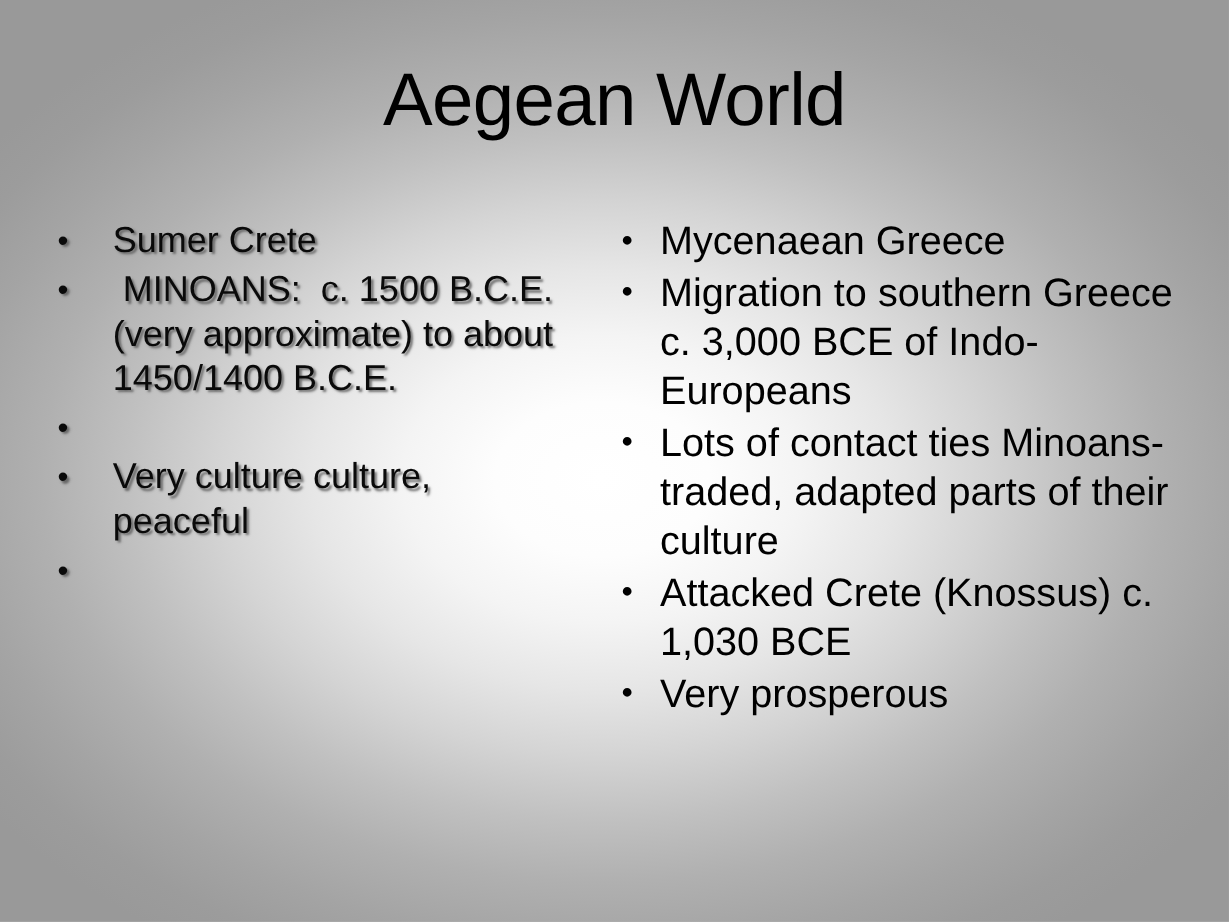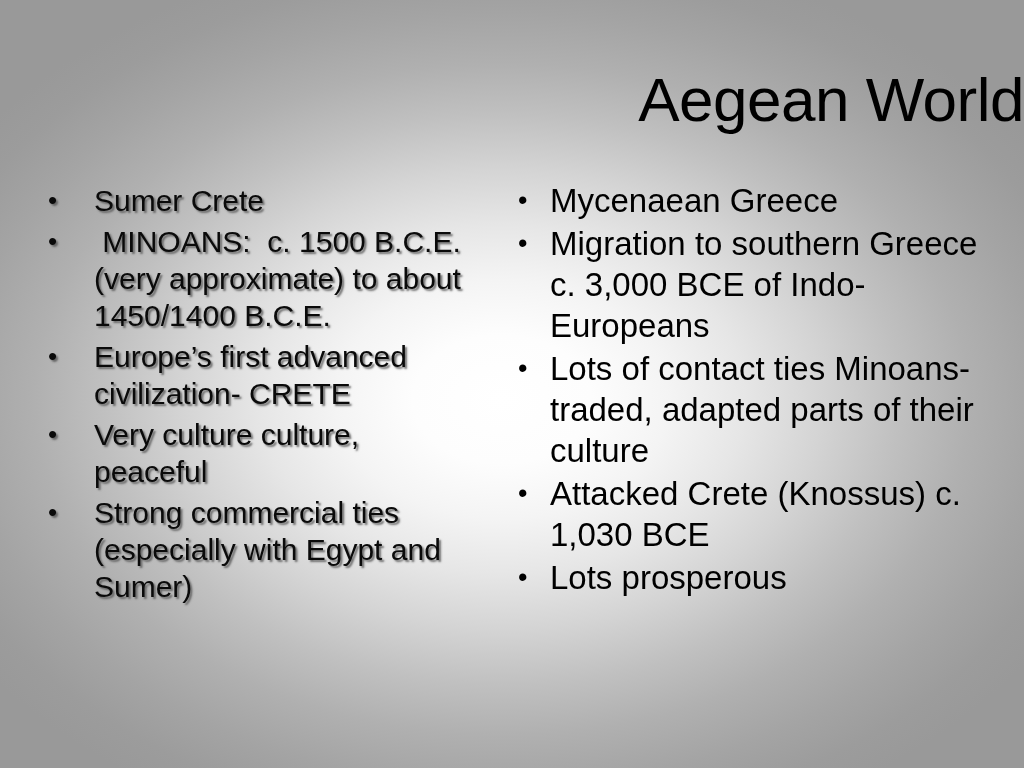--- a/index.html
+++ b/index.html
@@ -30,23 +30,23 @@
         #b0b0b0 73%,
         #a4a4a4 84%,
         #9c9c9c 93%,
         #999999 100%);
     overflow: hidden;
   }
 
   #title {
     position: absolute;
     left: 0;
-    top: 64px;
+    top: 48px;
     width: 1024px;
-    text-align: right;
+    text-align: center;
     font-size: 62px;
     line-height: 72px;
     font-weight: 400;
     color: #000000;
     letter-spacing: -0.5px;
     white-space: nowrap;
   }
 
   .column {
     position: absolute;
@@ -122,31 +122,29 @@
       <span class="bullet-text">Sumer Crete</span>
     </div>
 
     <div class="bullet-item">
       <span class="bullet-marker">•</span>
       <span class="bullet-text"> MINOANS:  c. 1500 B.C.E.  (very approximate) to about 1450/1400 B.C.E.</span>
     </div>
 
     <div class="bullet-item">
       <span class="bullet-marker">•</span>
-      <span class="bullet-text">Europe’s first advanced civilization- CRETE</span>
     </div>
 
     <div class="bullet-item">
       <span class="bullet-marker">•</span>
       <span class="bullet-text">Very culture culture, peaceful</span>
     </div>
 
     <div class="bullet-item">
       <span class="bullet-marker">•</span>
-      <span class="bullet-text">Strong commercial ties (especially with Egypt and Sumer)</span>
     </div>
 
   </div>
 
   <div class="column" id="right-column">
 
     <div class="bullet-item">
       <span class="bullet-marker">•</span>
       <span class="bullet-text">Mycenaean Greece</span>
     </div>
@@ -161,18 +159,18 @@
       <span class="bullet-text">Lots of contact ties Minoans- traded, adapted parts of their culture</span>
     </div>
 
     <div class="bullet-item">
       <span class="bullet-marker">•</span>
       <span class="bullet-text">Attacked Crete (Knossus) c. 1,030 BCE</span>
     </div>
 
     <div class="bullet-item">
       <span class="bullet-marker">•</span>
-      <span class="bullet-text">Lots prosperous</span>
+      <span class="bullet-text">Very prosperous</span>
     </div>
 
   </div>
 
 </div>
 
 </body></html>

